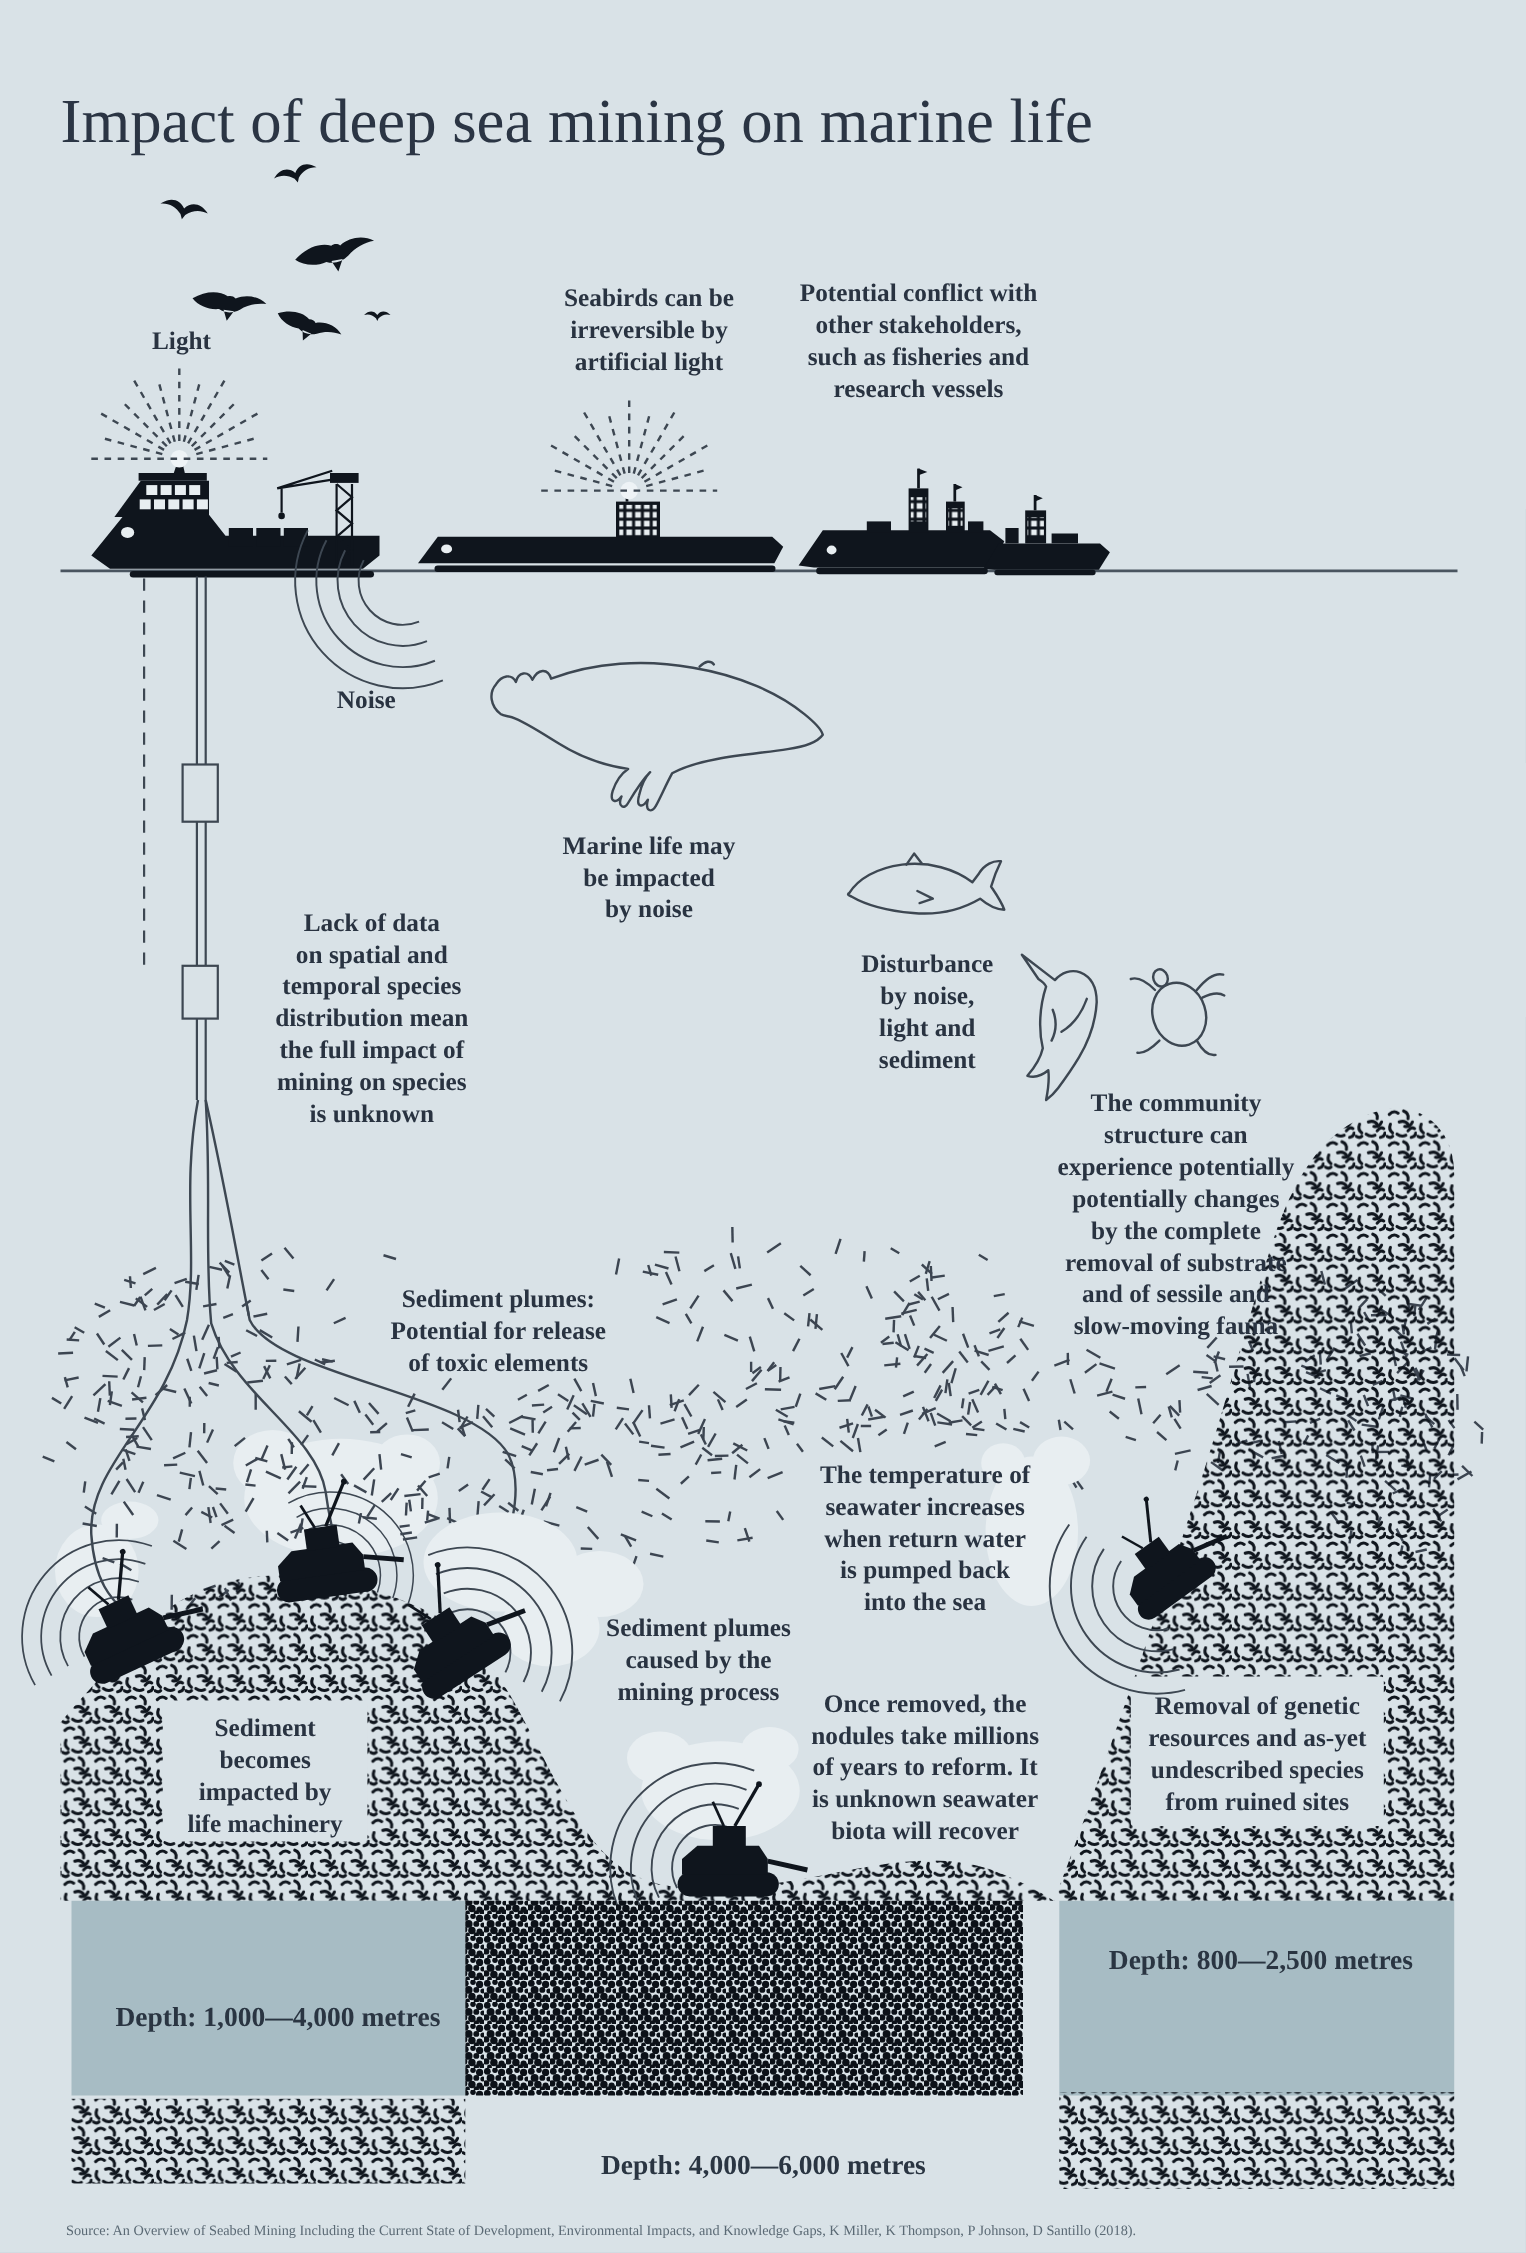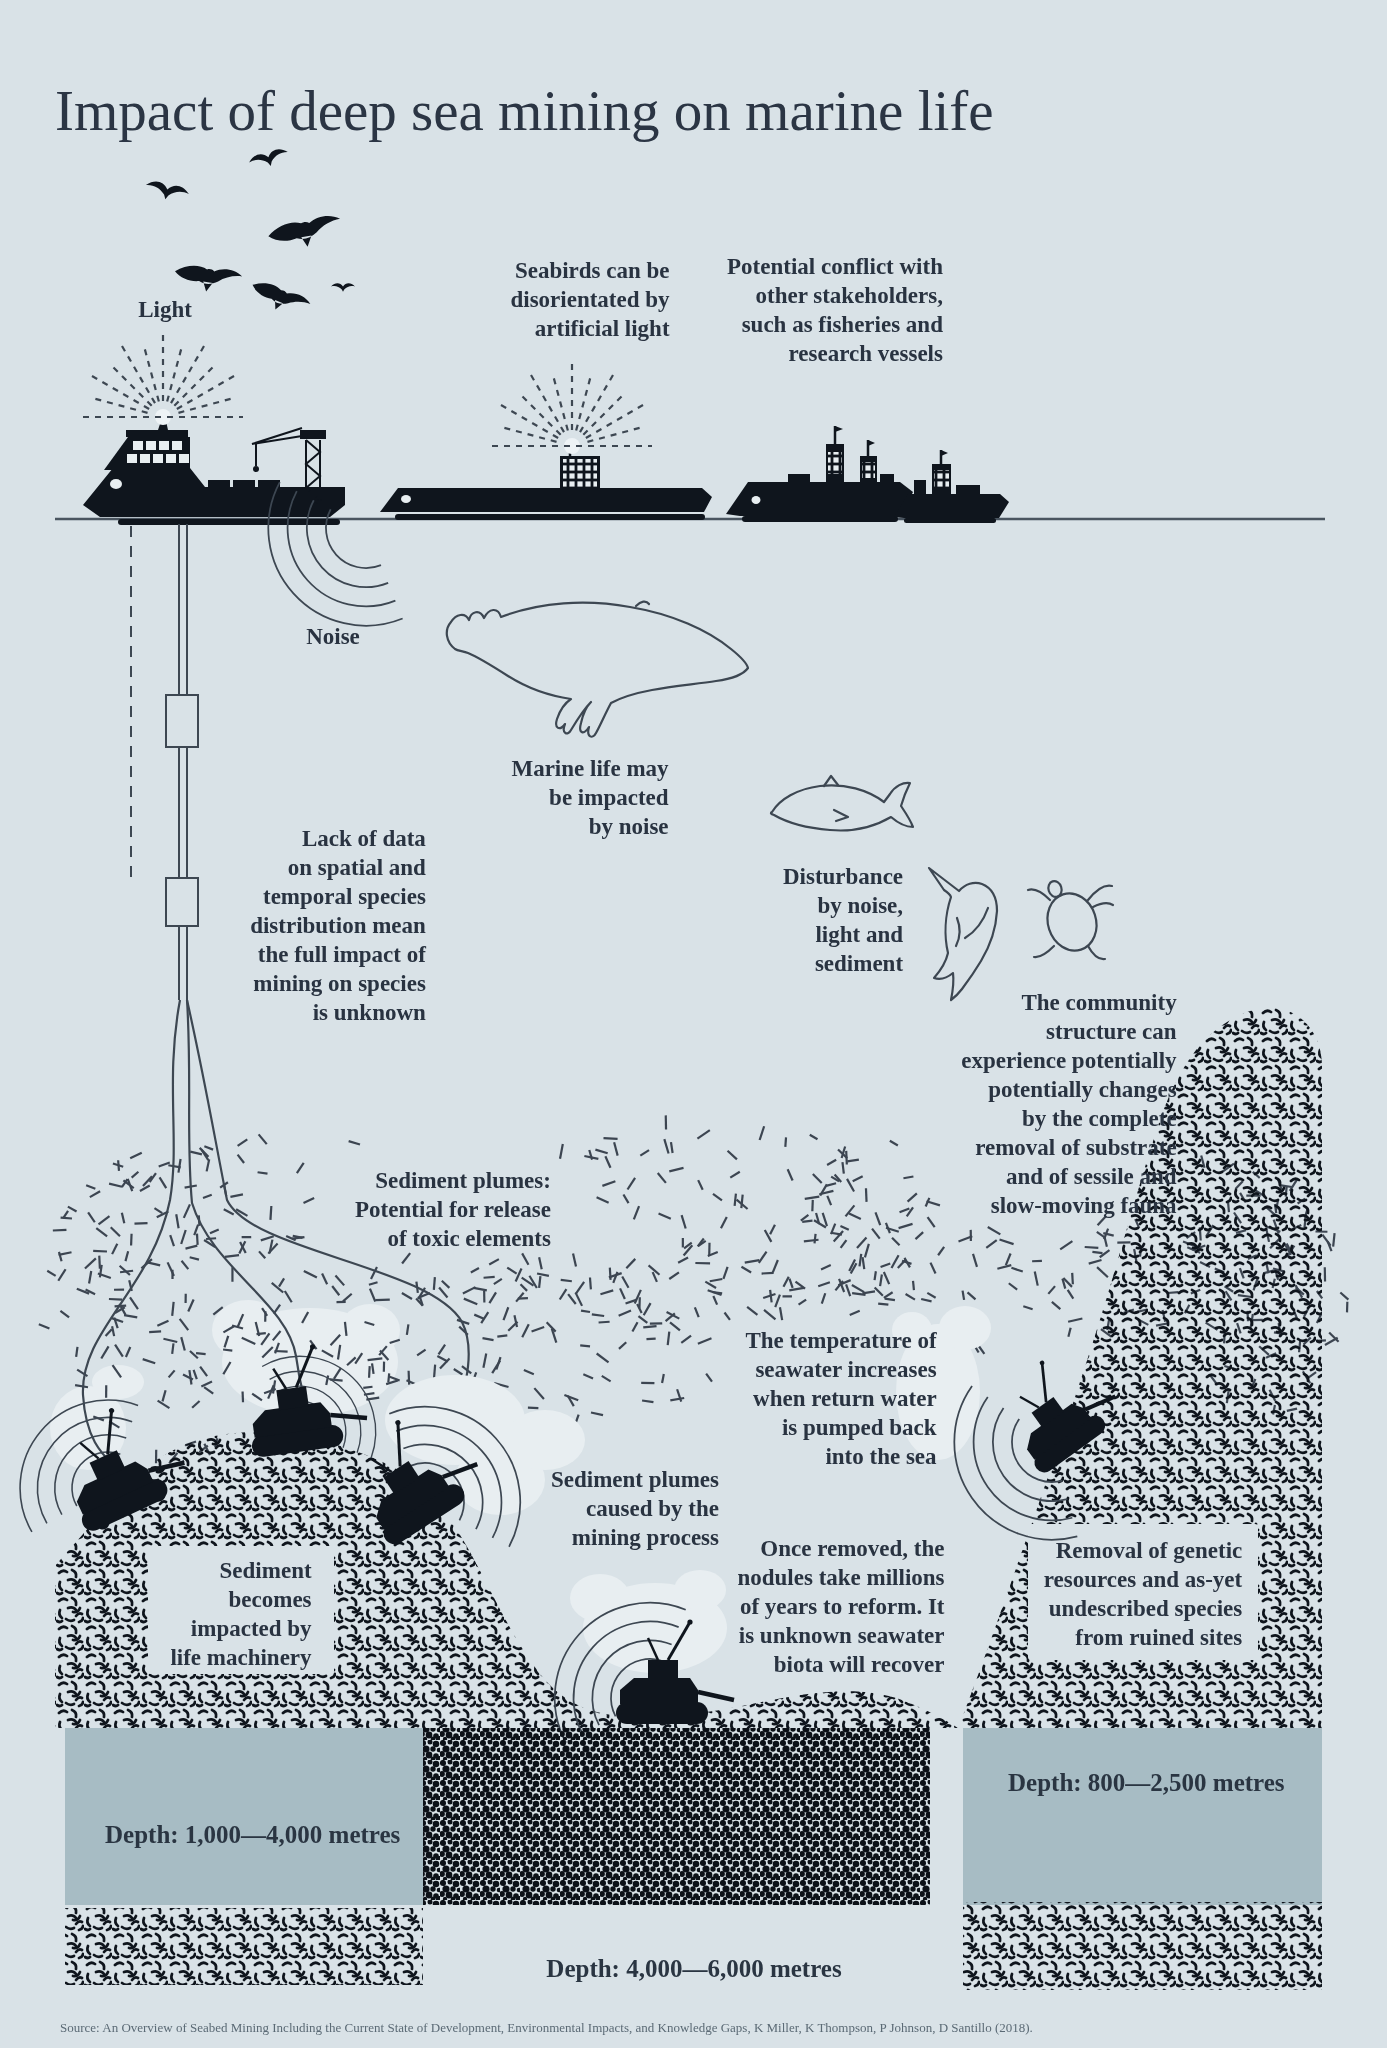--- a/index.html
+++ b/index.html
@@ -5,21 +5,21 @@
   :root{
     --bg:#d9e2e7; --ink:#0f151d; --outline:#3d4752; --band:#a7bcc4;
     --cloud:#e8eef1; --text:#293341; --src:#5b6a75;
   }
   html,body{margin:0;padding:0;background:#c7d2d8;}
   .page{position:relative;width:1387px;height:2048px;overflow:hidden;background:var(--bg);
         font-family:Liberation Serif, serif;padding-left:28px;}
   svg{position:absolute;left:0;top:0;}
   .cap{position:absolute;font-weight:bold;font-size:23px;line-height:29px;color:var(--text);
        text-align:center;transform:translateX(-50%);z-index:5;}
-  .cap .ln{display:block;white-space:nowrap;text-align:right;}
+  .cap .ln{display:block;white-space:nowrap;}
   #title{position:absolute;left:55px;top:40px;font-size:57px;font-weight:400;color:#2b3544;
          white-space:nowrap;z-index:5;}
   .depth{position:absolute;font-weight:bold;font-size:25px;color:#2a3542;white-space:nowrap;z-index:5;margin-top:33px;}
   .center{transform:translateX(-50%);}
   .src{position:absolute;left:60px;top:2020px;font-size:13px;color:var(--src);white-space:nowrap;z-index:5;}
 </style>
 </head>
 <body>
 
 <div class="page">
@@ -920,21 +920,21 @@
   <rect x="963" y="1902" width="359" height="88" fill="url(#speck)"></rect>
 </svg>
 
 <h1 id="title">Impact of deep sea mining on marine life</h1>
 
 <div class="cap" style="left:165px;top:295px">
       <span class="ln">Light</span>
     </div>
 <div class="cap" style="left:590px;top:256px">
       <span class="ln">Seabirds can be</span>
-      <span class="ln">disorientated by</span>
+      <span class="ln">irreversible by</span>
       <span class="ln">artificial light</span>
     </div>
 <div class="cap" style="left:835px;top:252px">
       <span class="ln">Potential conflict with</span>
       <span class="ln">other stakeholders,</span>
       <span class="ln">such as fisheries and</span>
       <span class="ln">research vessels</span>
     </div>
 <div class="cap" style="left:333px;top:622px">
       <span class="ln">Noise</span>

